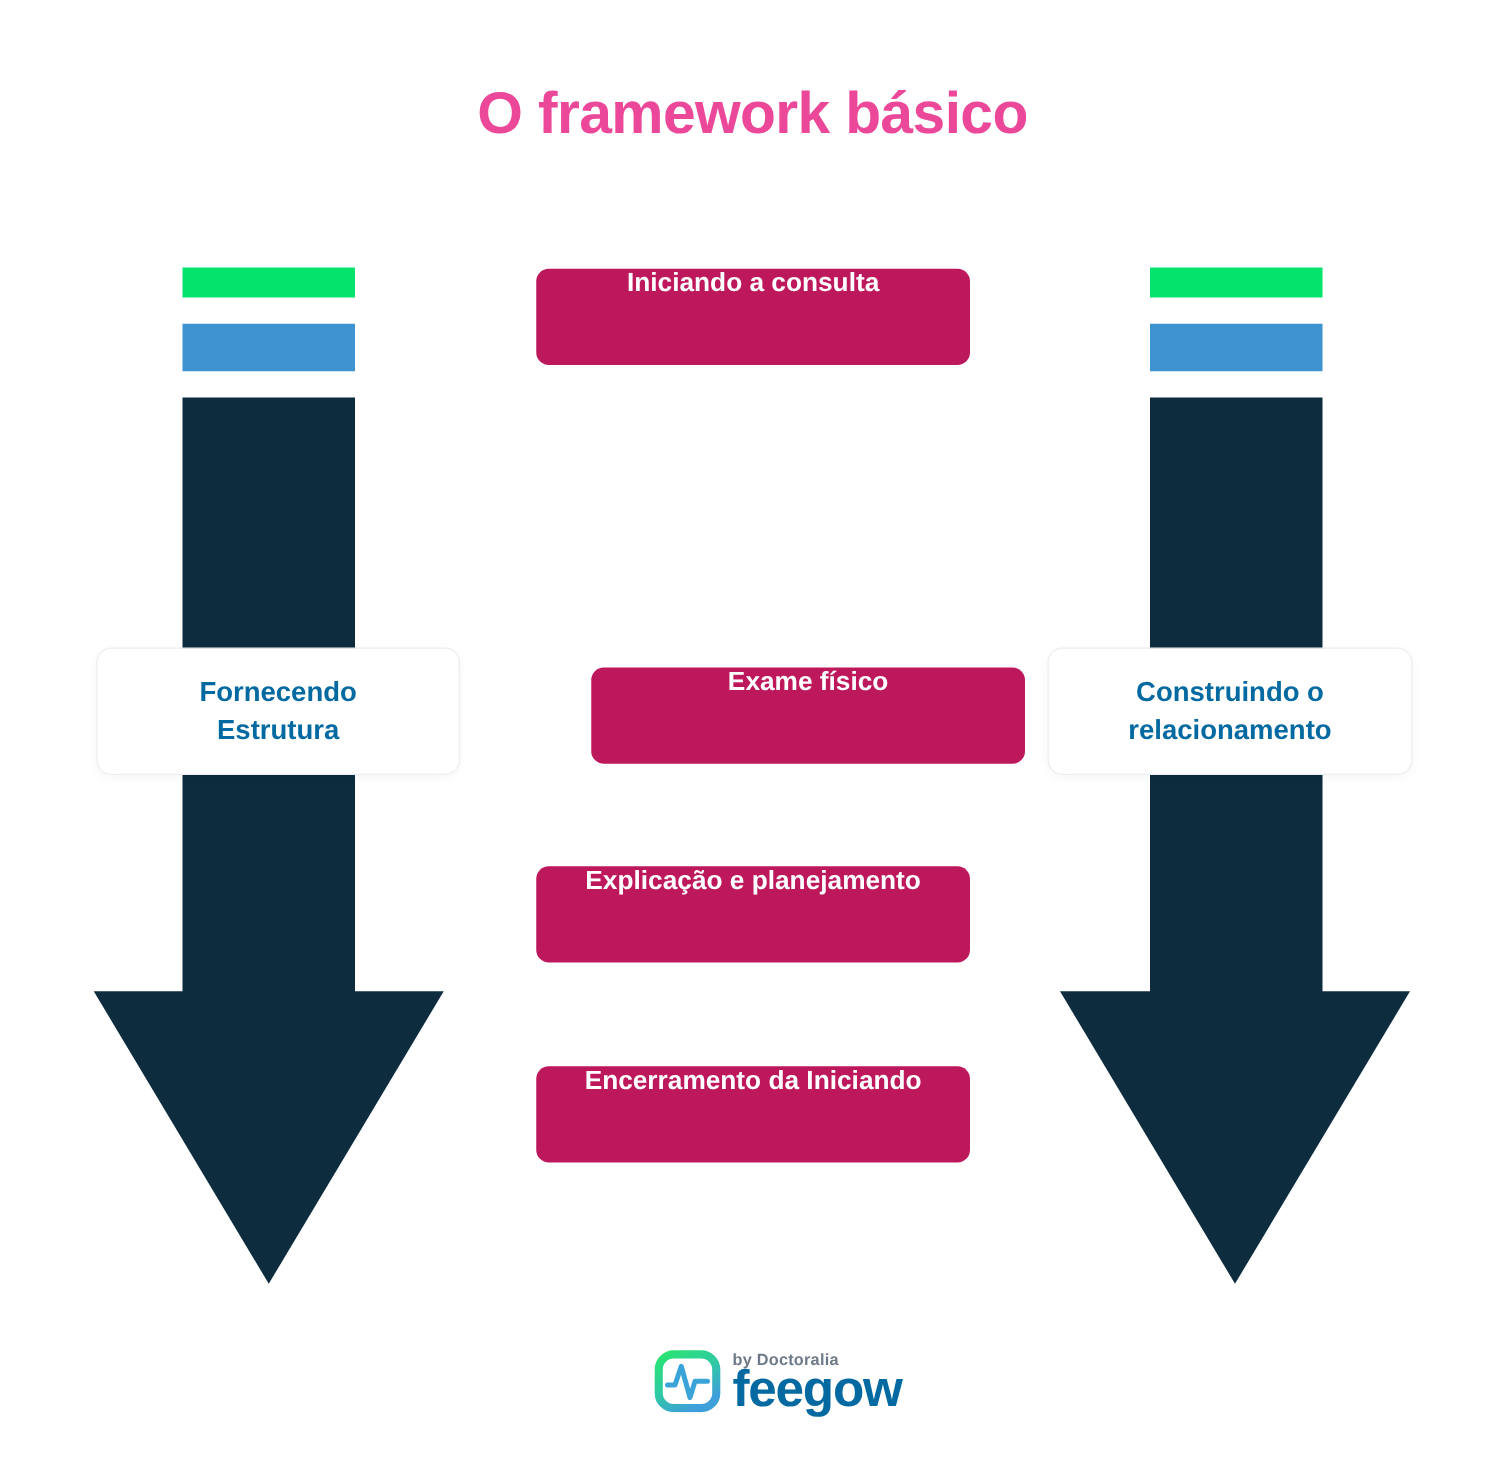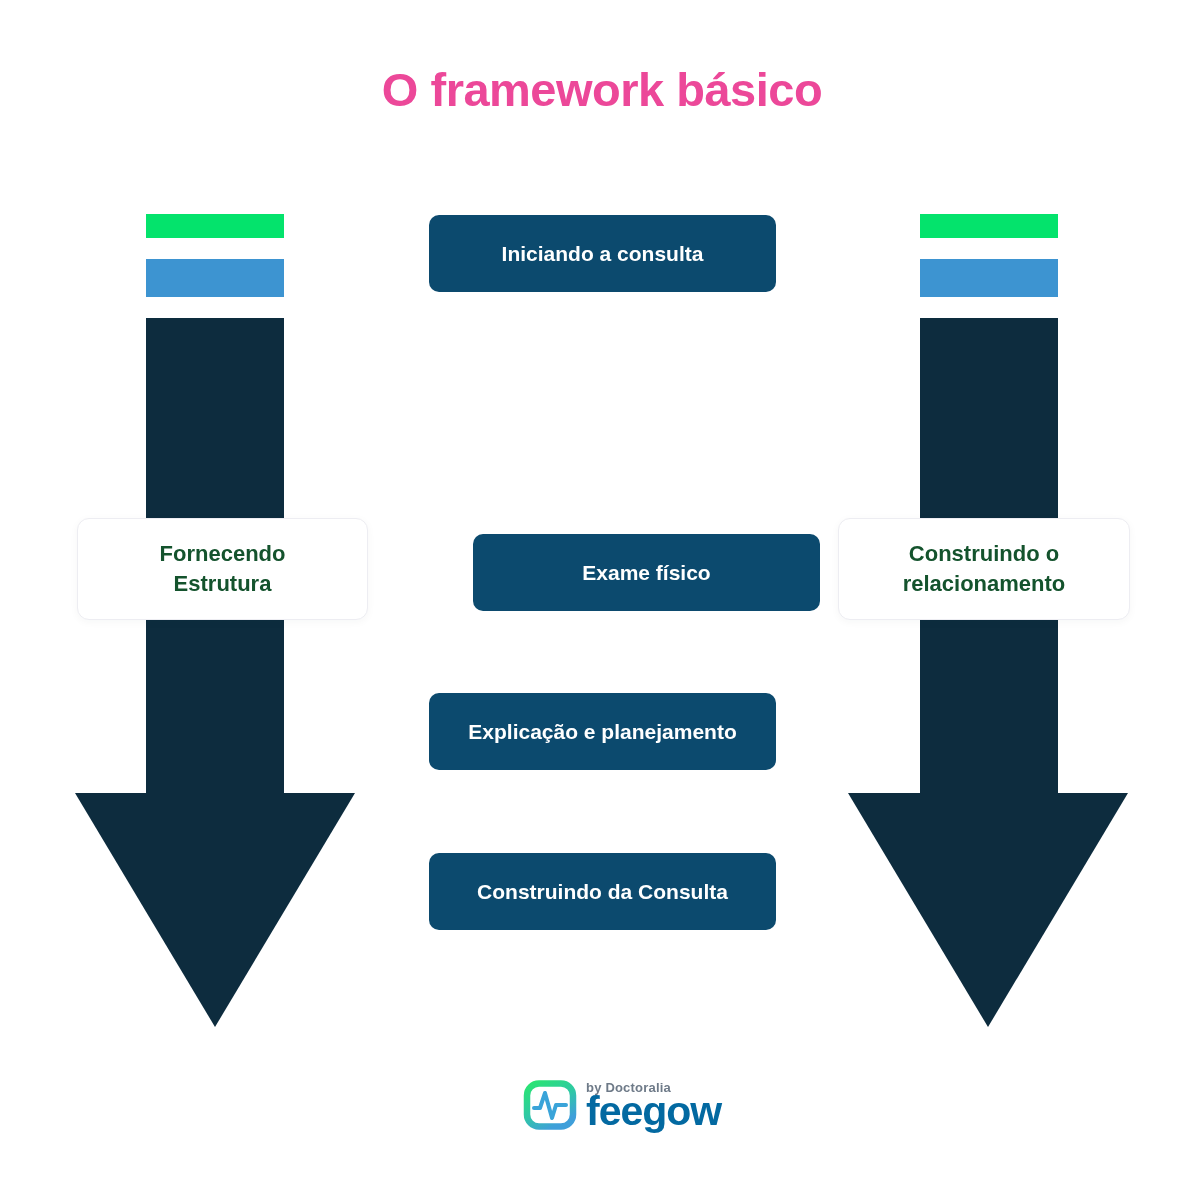--- a/index.html
+++ b/index.html
@@ -66,35 +66,34 @@
     align-items: center;
     justify-content: center;
     box-sizing: border-box;
   }
   .label-card .track-label {
     white-space: pre-line;
     text-align: center;
     font-size: 22px;
     font-weight: bold;
     line-height: 1.35;
-    color: #14532d;
+    color: #0369a1;
   }
   .card-left  { left: 77px;  width: 291px; }
   .card-right { left: 838px; width: 292px; }
 
   
   .step-box {
     position: absolute;
     left: 429px;
     width: 347px;
     height: 77px;
-    background: #0c4a6e;
+    background: #be185d;
     border-radius: 10px;
     display: flex;
-    align-items: center;
     justify-content: center;
   }
   .step-box .step-label {
     color: #ffffff;
     font-size: 21px;
     font-weight: bold;
     text-align: center;
   }
   .step-1 { top: 215px; }
   .step-2 { top: 374px; }
@@ -172,21 +171,21 @@
   <div class="step-box step-1">
     <div class="step-label">Iniciando a consulta</div>
   </div>
   <div class="step-box step-3">
     <div class="step-label">Exame físico</div>
   </div>
   <div class="step-box step-4">
     <div class="step-label">Explicação e planejamento</div>
   </div>
   <div class="step-box step-5">
-    <div class="step-label">Construindo da Consulta</div>
+    <div class="step-label">Encerramento da Iniciando</div>
   </div>
 
   <div class="footer">
     <svg class="logo-icon" viewBox="0 0 54 50" xmlns="http://www.w3.org/2000/svg">
       <defs>
         <linearGradient id="feegowGrad" x1="0" y1="0" x2="0.6" y2="1">
           <stop offset="0" stop-color="#2ae571"></stop>
           <stop offset="0.55" stop-color="#2fc9a4"></stop>
           <stop offset="1" stop-color="#3f9fda"></stop>
         </linearGradient>

